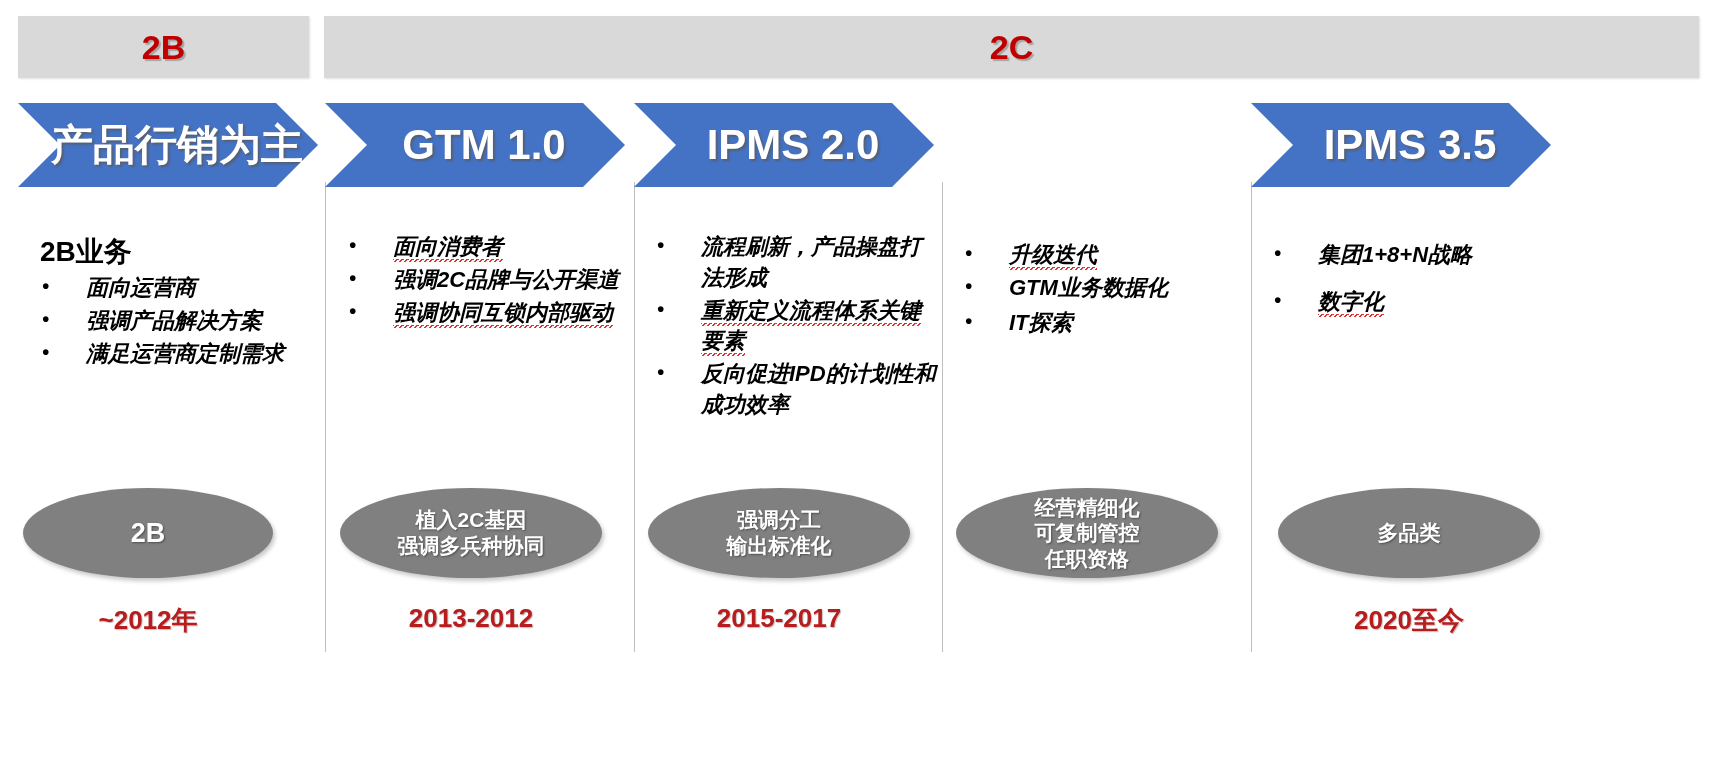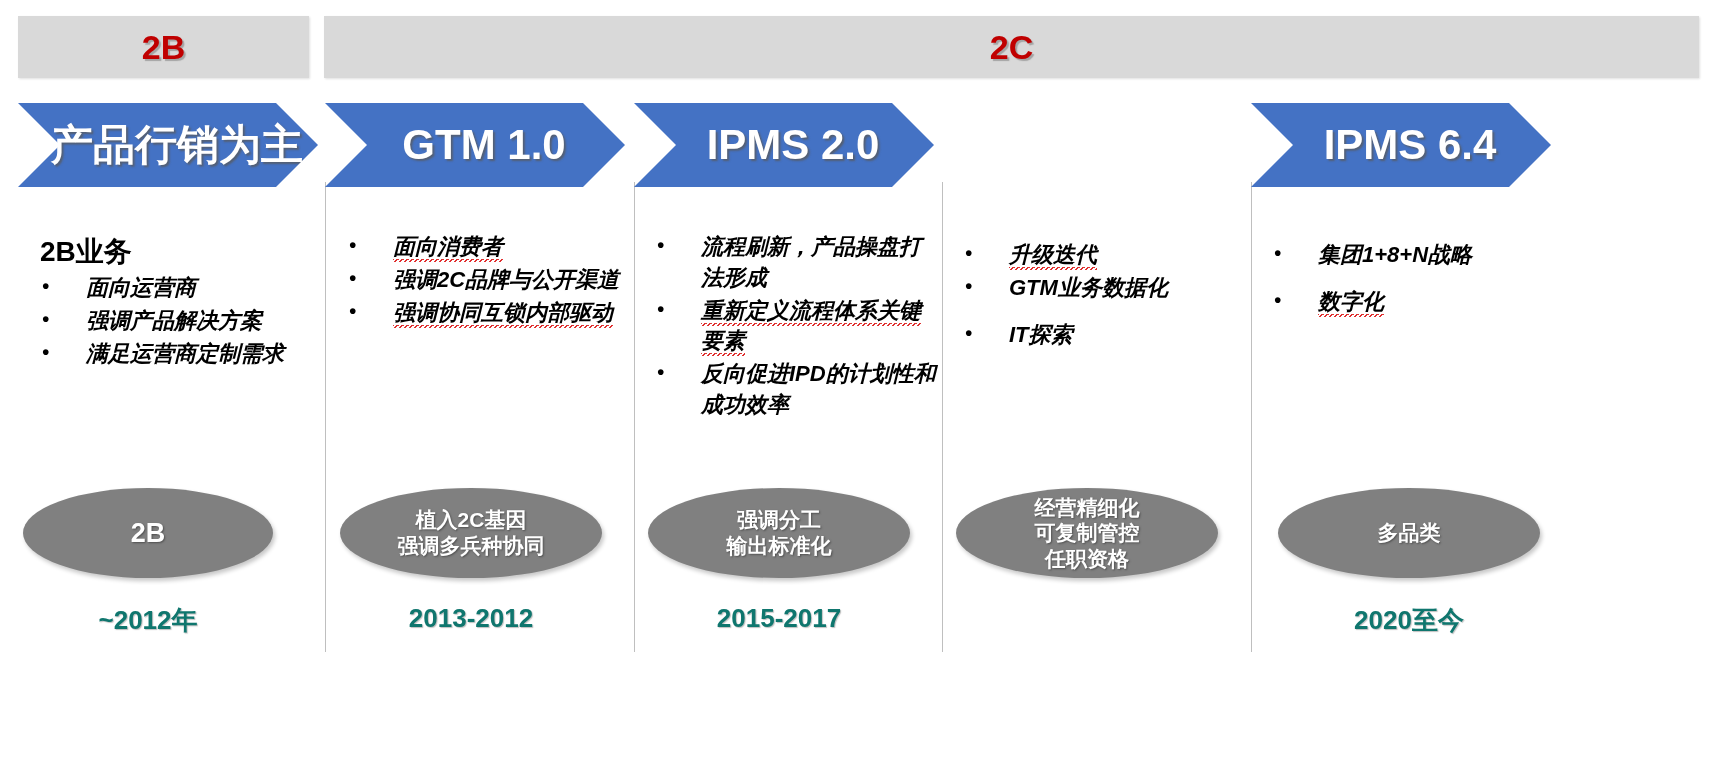--- a/index.html
+++ b/index.html
@@ -133,21 +133,21 @@
     text-shadow: 1px 1px 2px rgba(70,70,70,0.85);
     white-space: pre-line;
   }
   .ellipse-text.big {
     font-size: 27px;
   }
 
   
   .year {
     position: absolute;
-    color: #0f766e;
+    color: #b91c1c;
     font-weight: bold;
     font-size: 26px;
     text-align: center;
     white-space: nowrap;
     text-shadow: 1px 1px 1px rgba(130,130,130,0.5);
   }
 </style>
 </head>
 <body>
 
@@ -219,34 +219,34 @@
     <span class="ellipse-text">强调分工
 输出标准化</span>
   </div>
 
   <div class="year" style="left:648px; top:603px; width:262px;">2015-2017</div>
 
 
   <div class="col-body" style="left:963px; top:240px; width:282px;">
     <ul class="bullets">
       <li style=""><span class="sq">升级迭代</span></li>
-      <li style="margin-bottom:16px;"><span>GTM业务数据化</span></li>
+      <li style="margin-bottom:4px;"><span>GTM业务数据化</span></li>
       <li><span>IT探索</span></li>
     </ul>
   </div>
 
   <div class="ellipse" style="left:956px; top:488px; width:262px; height:90px;">
     <span class="ellipse-text">经营精细化
 可复制管控
 任职资格</span>
   </div>
 
 
   <div class="chevron" style="left:1251px; top:103px; width:300px;">
-    <span class="chevron-label">IPMS 6.4</span>
+    <span class="chevron-label">IPMS 3.5</span>
   </div>
 
   <div class="col-body" style="left:1272px; top:240px; width:300px;">
     <ul class="bullets">
       <li style="margin-bottom:16px;"><span>集团1+8+N战略</span></li>
       <li><span class="sq">数字化</span></li>
     </ul>
   </div>
 
   <div class="ellipse" style="left:1278px; top:488px; width:262px; height:90px;">

